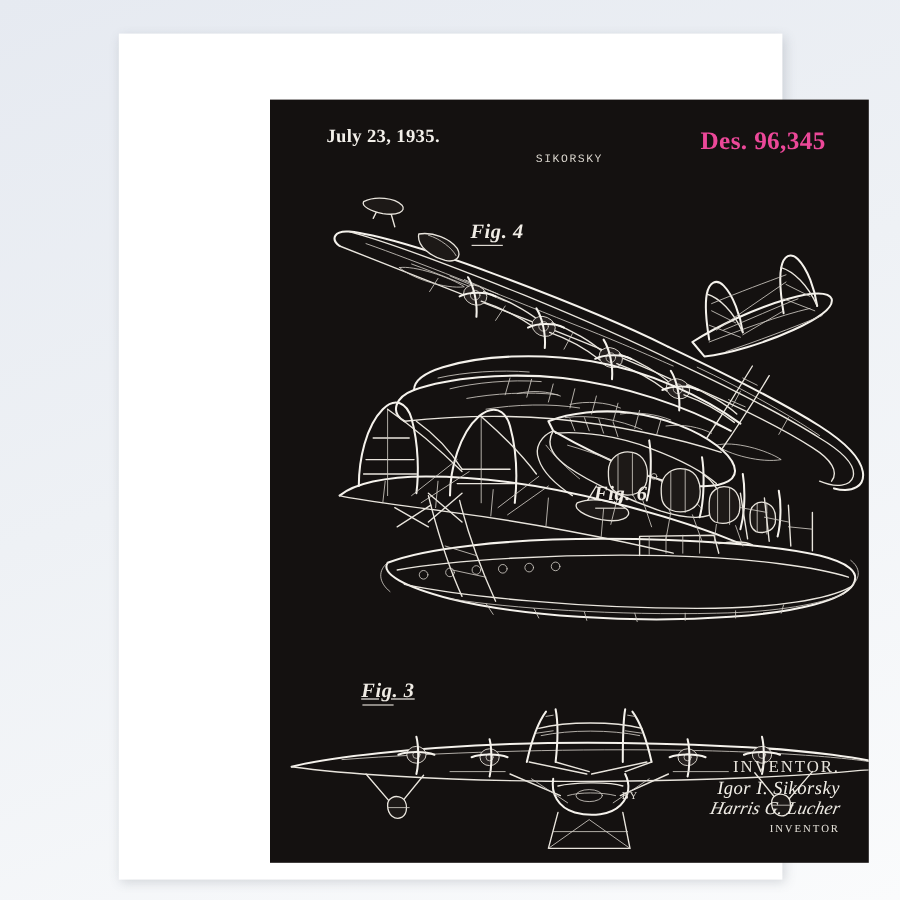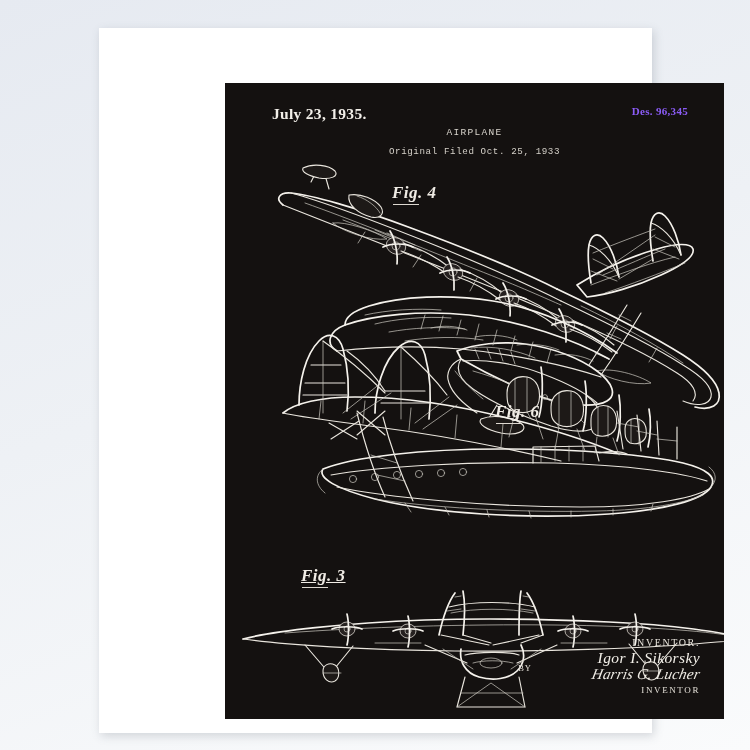--- a/index.html
+++ b/index.html
@@ -35,21 +35,21 @@
   
   .hdr-date {
     position: absolute; left: 47px; top: 22px;
     font-family: "Liberation Serif", serif;
     font-weight: bold; font-size: 15.5px; color: #f2efe9;
     letter-spacing: 0.3px;
   }
   .hdr-num {
     position: absolute; right: 36px; top: 22px;
     font-family: "Liberation Serif", serif;
-    font-weight: bold; font-size: 11px; color: #8b5cf6;
+    font-weight: bold; font-size: 21px; color: #ec4899;
     letter-spacing: 0.3px;
   }
   .hdr-name {
     position: absolute; left: 0; right: 0; top: 24px;
     text-align: center;
     font-family: "Liberation Sans", sans-serif;
     font-weight: bold; font-size: 11.5px; color: #ece9e3;
     letter-spacing: 1.1px;
   }
   .hdr-title {
@@ -81,21 +81,21 @@
     width: 26px; height: 1px; background: #ddd8d0;
   }
   #fig1-label { left: 167px; top: 100px; }
   #fig2-label { left: 270px; top: 319px; }
   #fig3-label { left: 76px; top: 483px; text-decoration: underline; }
 
   
   .sig-block { position: absolute; right: 24px; bottom: 24px; text-align: right; }
   .sig-inventor {
     font-family: "Liberation Serif", serif;
-    font-size: 10px; color: #e7e3db;
+    font-size: 14px; color: #e7e3db;
     letter-spacing: 1.6px; margin-bottom: 2px;
   }
   .sig-name {
     font-family: "Liberation Serif", serif;
     font-style: italic; font-size: 15.5px; color: #f2efe8;
     letter-spacing: 0.4px; line-height: 1.05;
   }
   .sig-by {
     position: absolute; left: -74px; top: 26px;
     font-family: "Liberation Serif", serif;
@@ -121,22 +121,21 @@
 
 <div id="stage">
 
   <div class="poster">
 
     <div class="plate">
       <div class="plate-inner">
 
         <div class="hdr-date">July 23, 1935.</div>
         <div class="hdr-num">Des. 96,345</div>
-        <div class="hdr-title">AIRPLANE</div>
-        <div class="hdr-filed">Original Filed Oct. 25, 1933</div>
+        <div class="hdr-title">SIKORSKY</div>
 
         <svg class="draw" width="499" height="636" viewBox="0 0 499 636">
           <defs>
             <style>
               .ln  { fill:none; stroke:#e9e5dd; stroke-width:1.15; stroke-linecap:round; stroke-linejoin:round; }
               .lnT { fill:none; stroke:#cfcbc3; stroke-width:0.7;  stroke-linecap:round; stroke-linejoin:round; }
               .lnH { fill:none; stroke:#f5f2ec; stroke-width:1.7;  stroke-linecap:round; stroke-linejoin:round; }
               .fl  { fill:#1d1917; stroke:#e9e5dd; stroke-width:1.1; stroke-linejoin:round; }
               .flD { fill:#262120; stroke:#dad6ce; stroke-width:0.8; stroke-linejoin:round; }
             </style>

